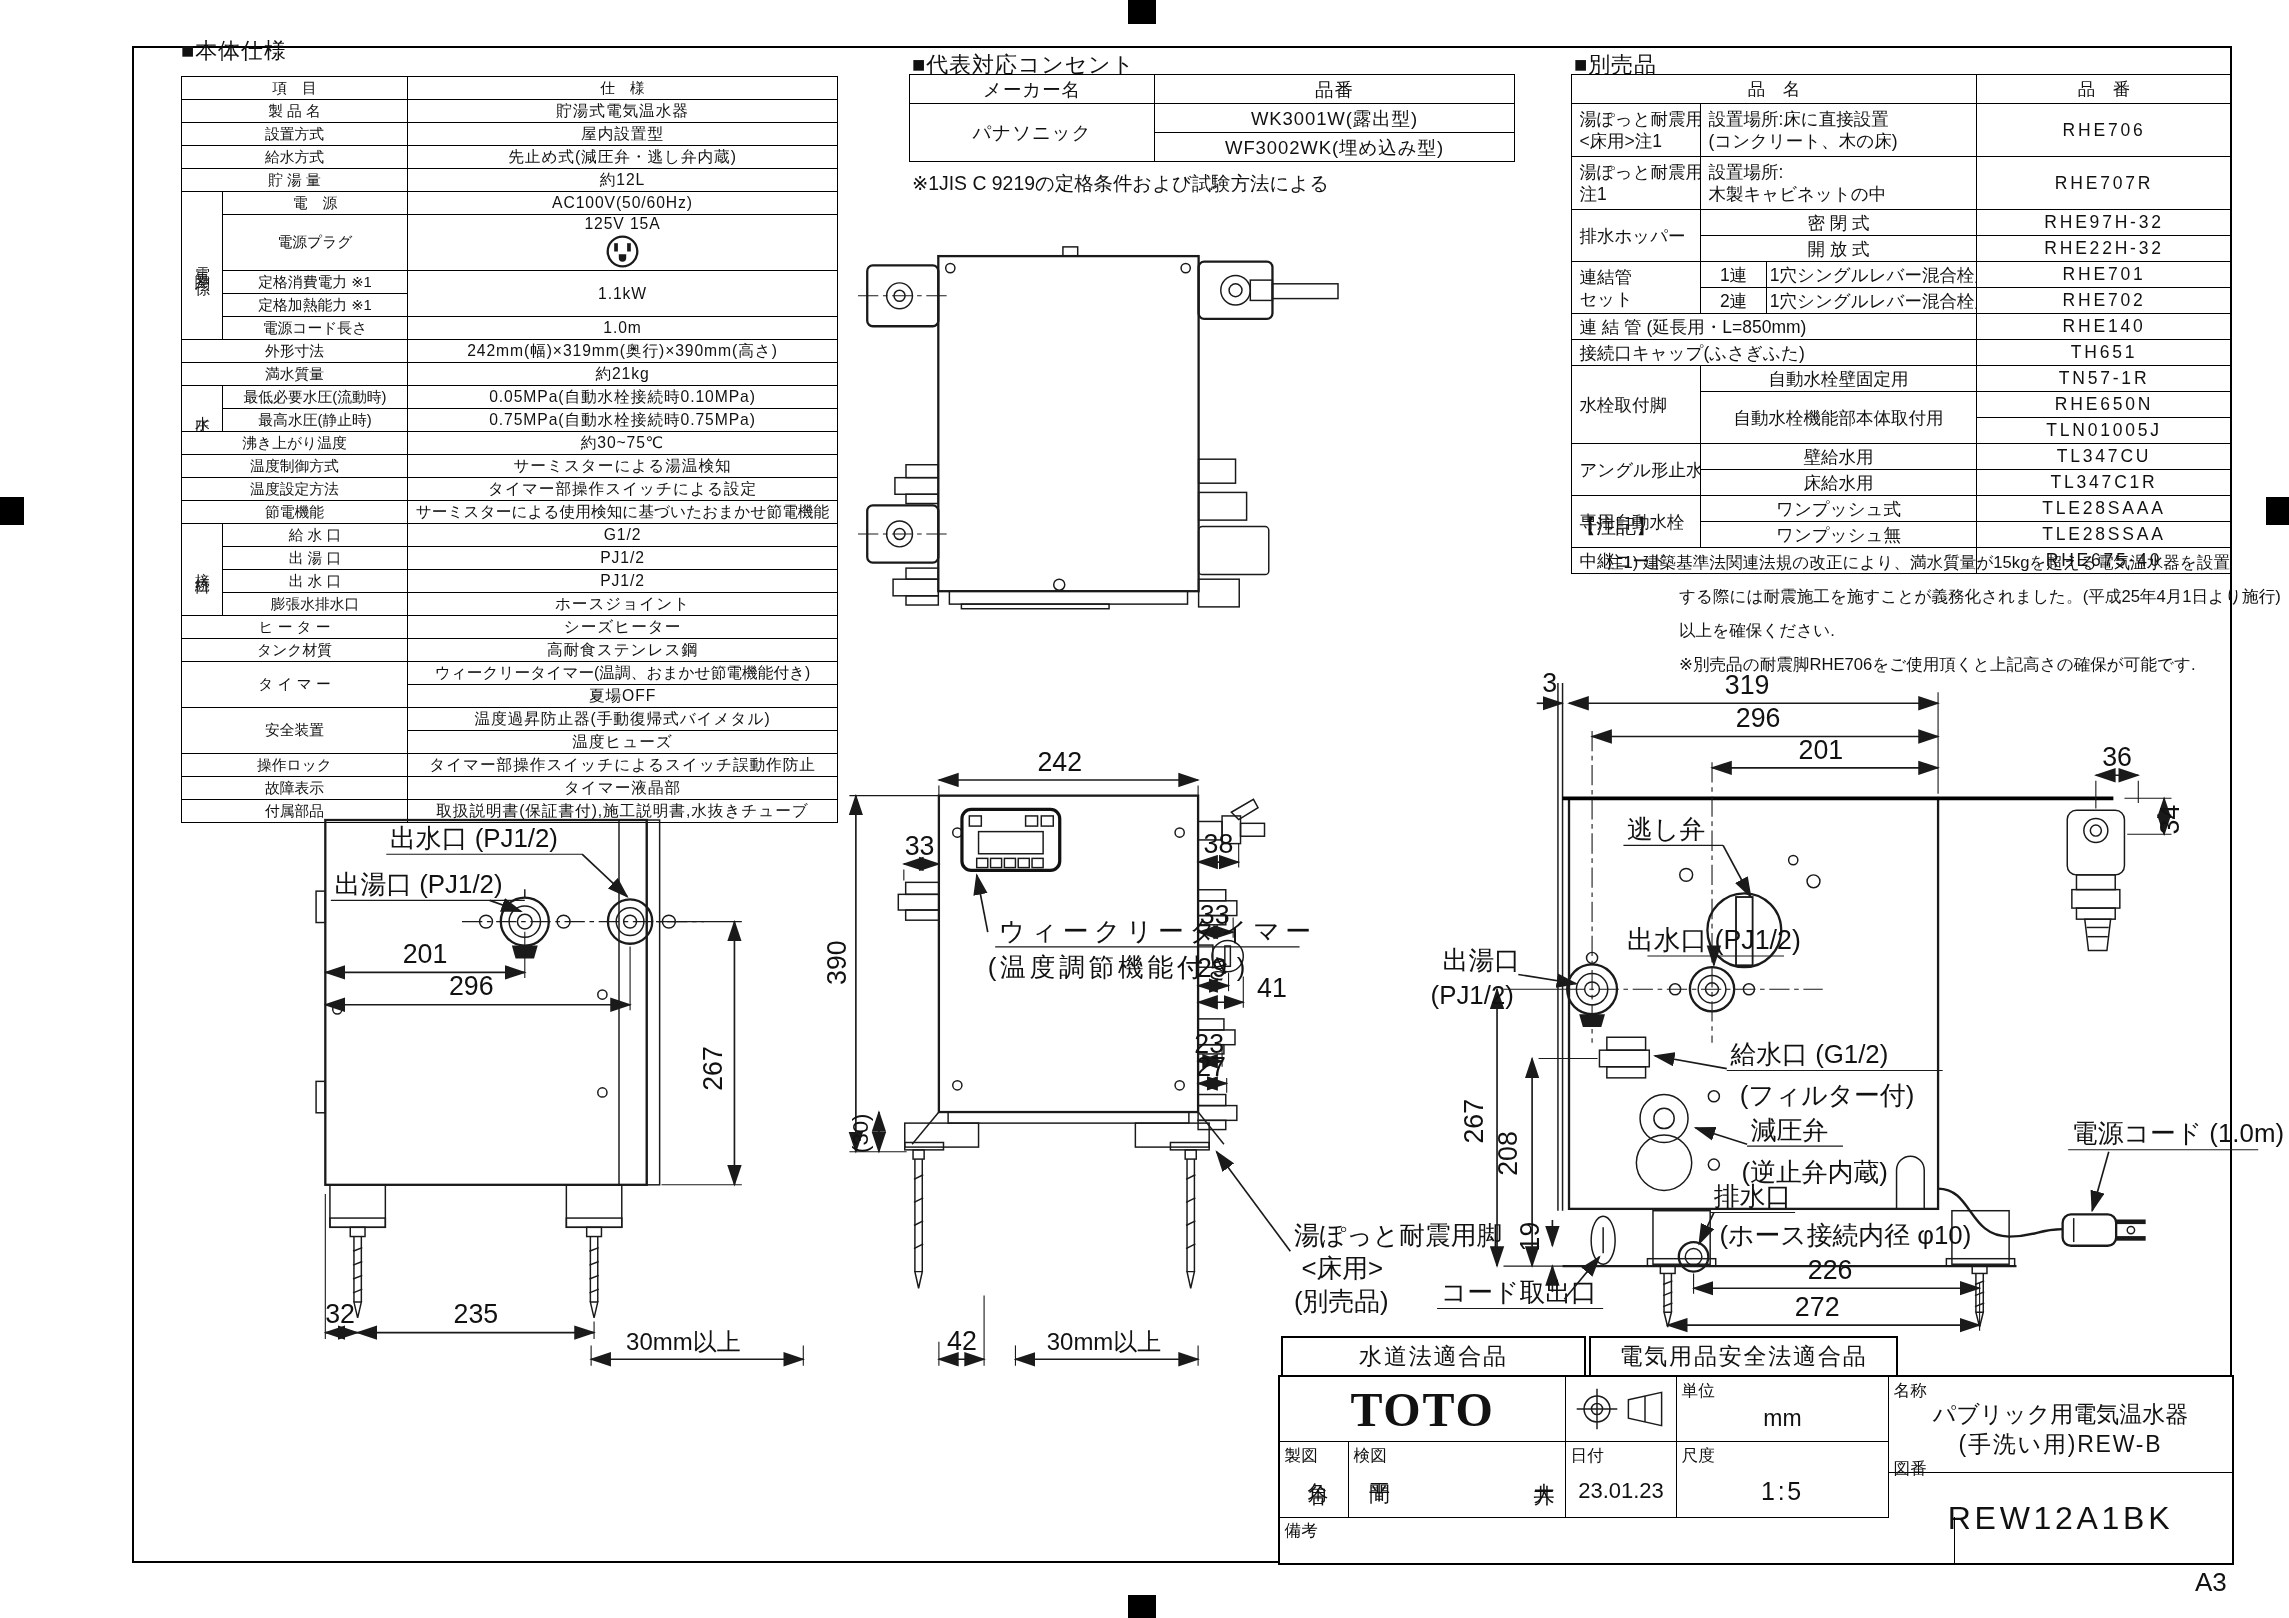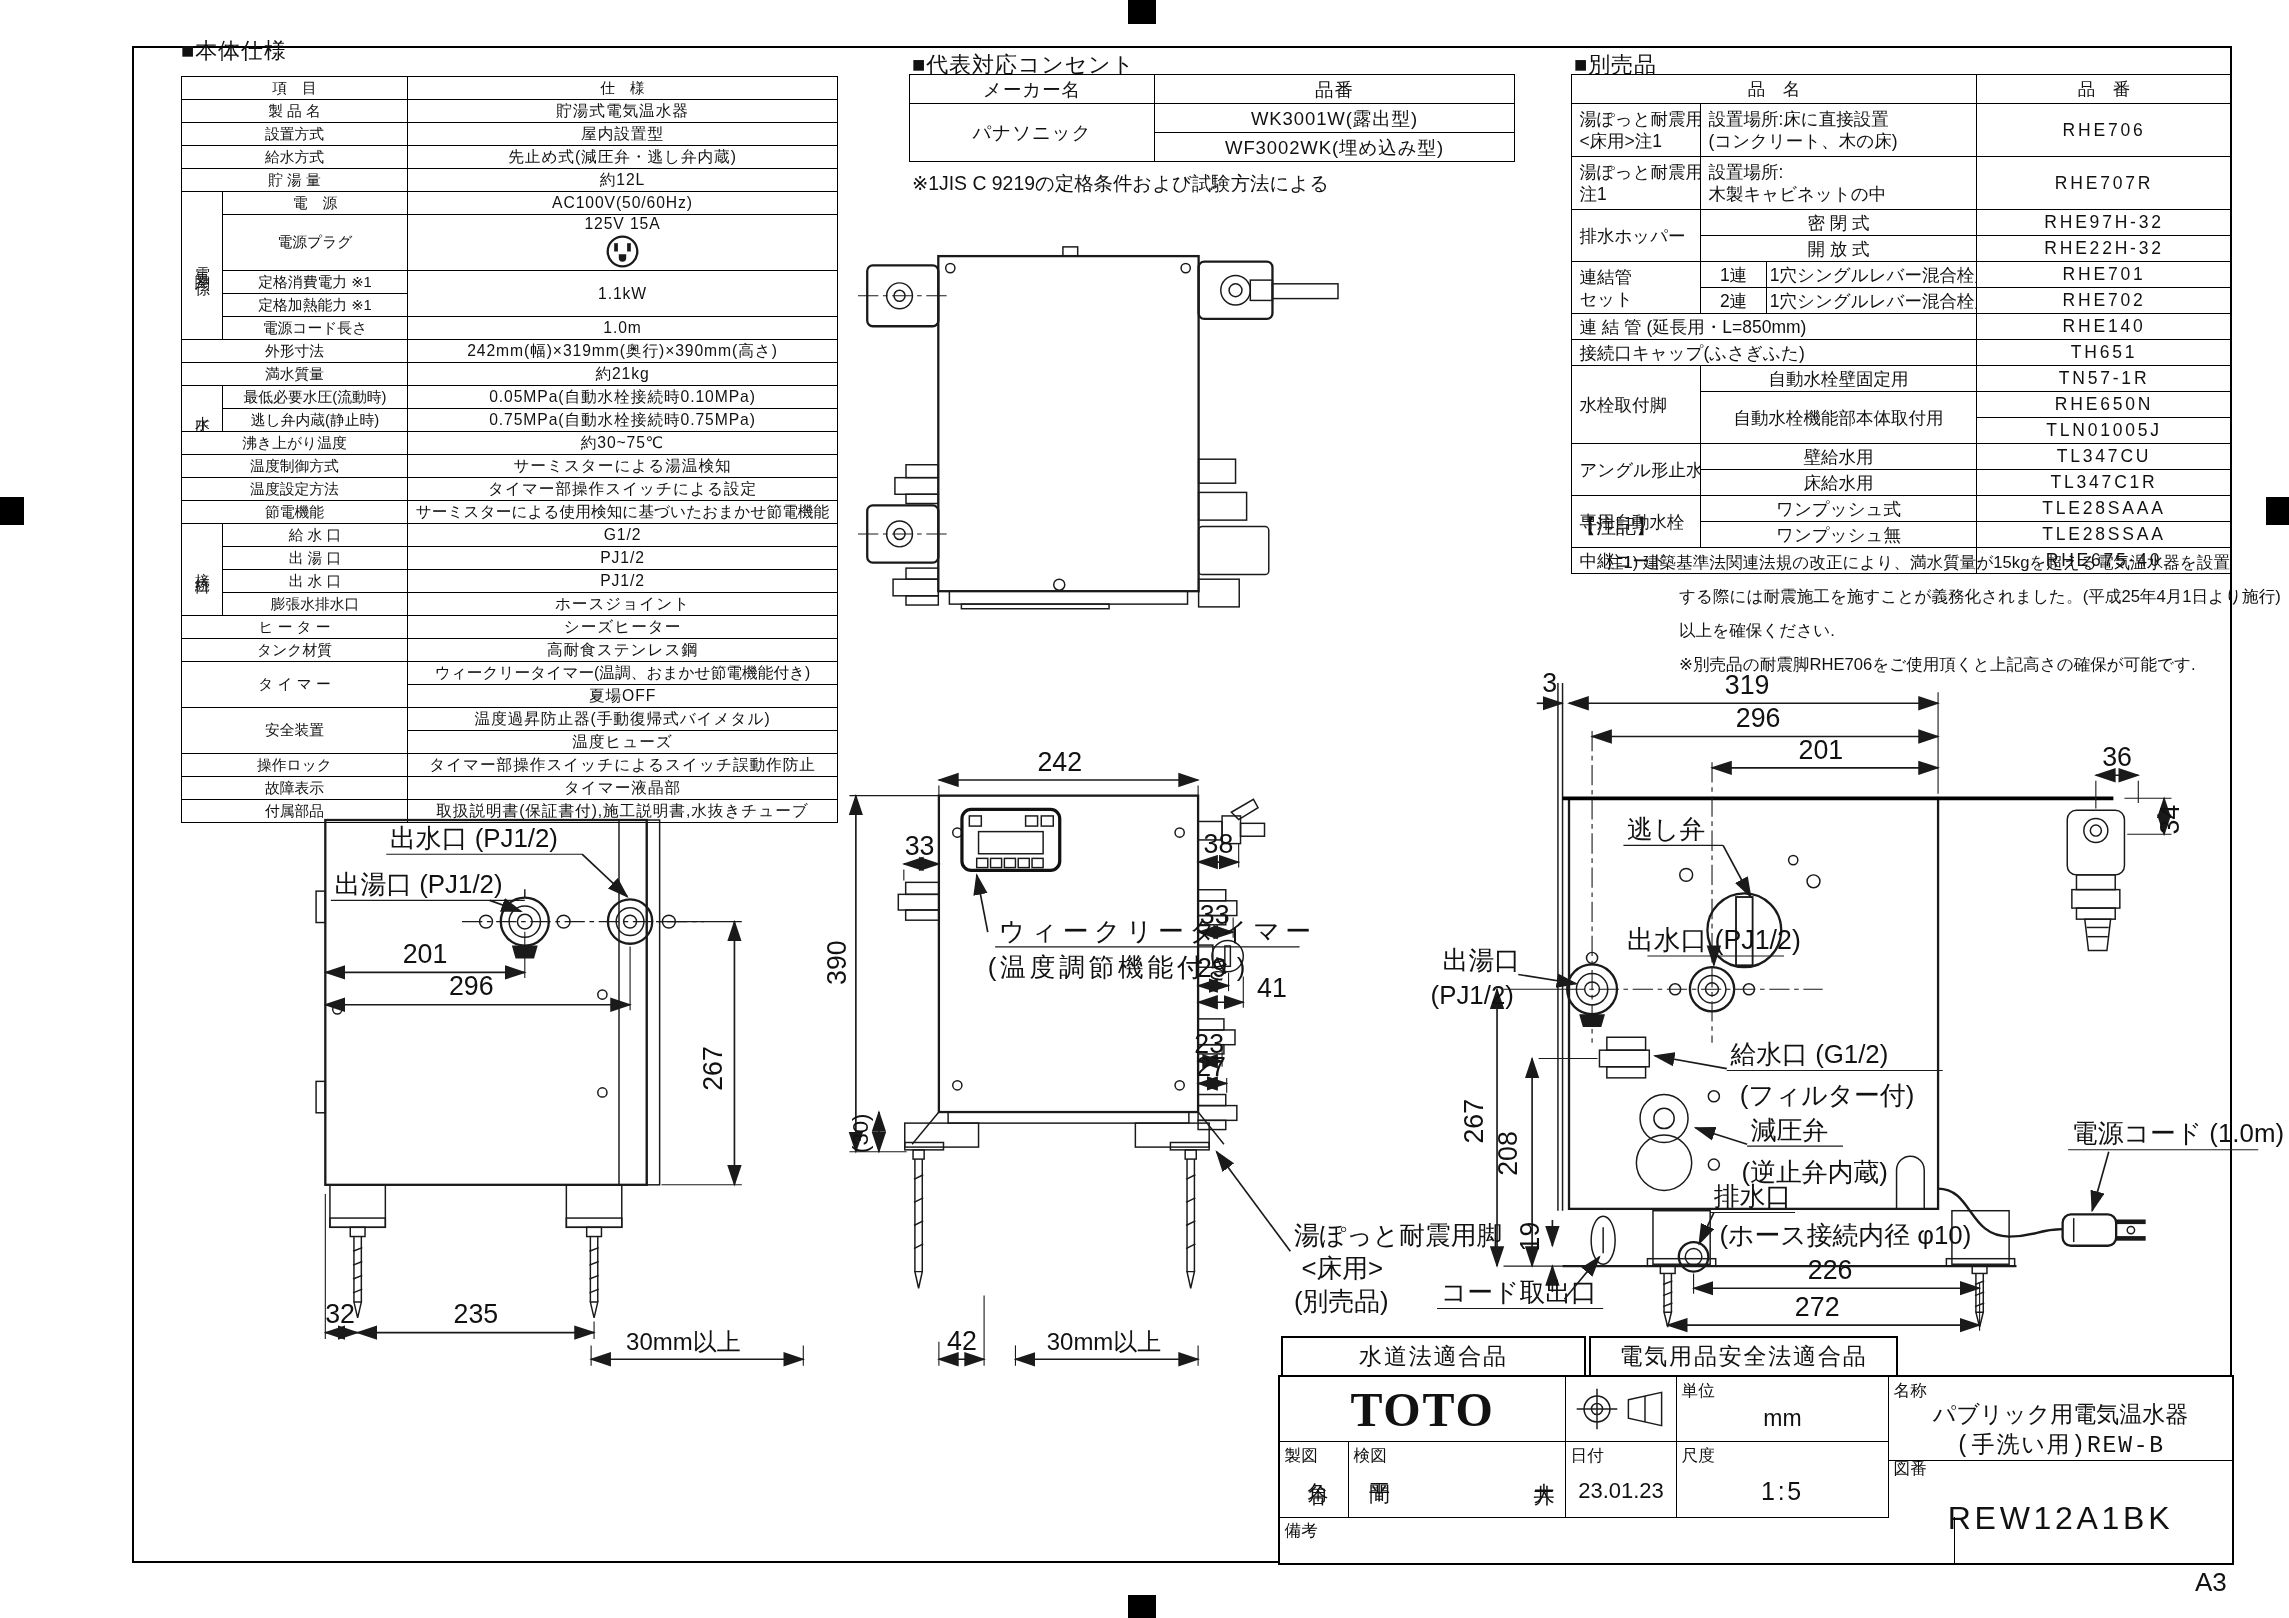--- a/index.html
+++ b/index.html
@@ -132,21 +132,21 @@
     <tr>
           <td colspan="2">満水質量</td>
           <td class="val">約21kg</td>
         </tr>
     <tr>
           <td rowspan="2" class="vg"><span>水圧</span></td>
           <td>最低必要水圧(流動時)</td>
           <td class="val">0.05MPa(自動水栓接続時0.10MPa)</td>
         </tr>
     <tr>
-          <td>逃し弁内蔵(静止時)</td>
+          <td>最高水圧(静止時)</td>
           <td class="val">0.75MPa(自動水栓接続時0.75MPa)</td>
         </tr>
     <tr>
           <td colspan="2">沸き上がり温度</td>
           <td class="val">約30~75℃</td>
         </tr>
     <tr>
           <td colspan="2">温度制御方式</td>
           <td class="val">サーミスターによる湯温検知</td>
         </tr>
@@ -773,21 +773,21 @@
         <line x1="4" y1="29" x2="48" y2="29" class="sh1"></line>
           <line x1="26" y1="7" x2="26" y2="51" class="sh1"></line>
         <polygon points="60,19 96,11 96,47 60,39" class="sh1"></polygon>
           <line x1="78" y1="15" x2="78" y2="43" class="sh1"></line>
       </svg>
     </div>
     <div class="cell bb" style="left:397px;top:0;width:212px;height:65px;border-right:1.8px solid #000;">
       <span class="cl-label">単位</span>
       <div class="center" style="position:absolute;left:0;top:20px;width:100%;height:42px;font-size:23px;">mm</div>
     </div>
-    <div class="cell bb" style="left:609px;top:0;width:343px;height:84px;font-family:Liberation Mono, monospace;">
+    <div class="cell bb" style="left:609px;top:0;width:343px;height:96px;">
       <span class="cl-label">名称</span>
       <div style="position:absolute;left:0;top:22px;width:100%;text-align:center;font-size:23px;">パブリック用電気温水器</div>
       <div style="position:absolute;left:0;top:52px;width:100%;text-align:center;font-size:23px;letter-spacing:1.8px;">(手洗い用)REW-B</div>
     </div>
     <div class="cell" style="left:609px;top:78px;width:343px;height:109px;">
       <span class="cl-label">図番</span>
       <div class="center" style="position:absolute;left:0;top:24px;width:100%;height:79px;font-size:32px;letter-spacing:3.7px;">REW12A1BK</div>
     </div>
     <div class="cell br bb" style="left:0;top:65px;width:69px;height:76px;">
       <span class="cl-label">製図</span>

